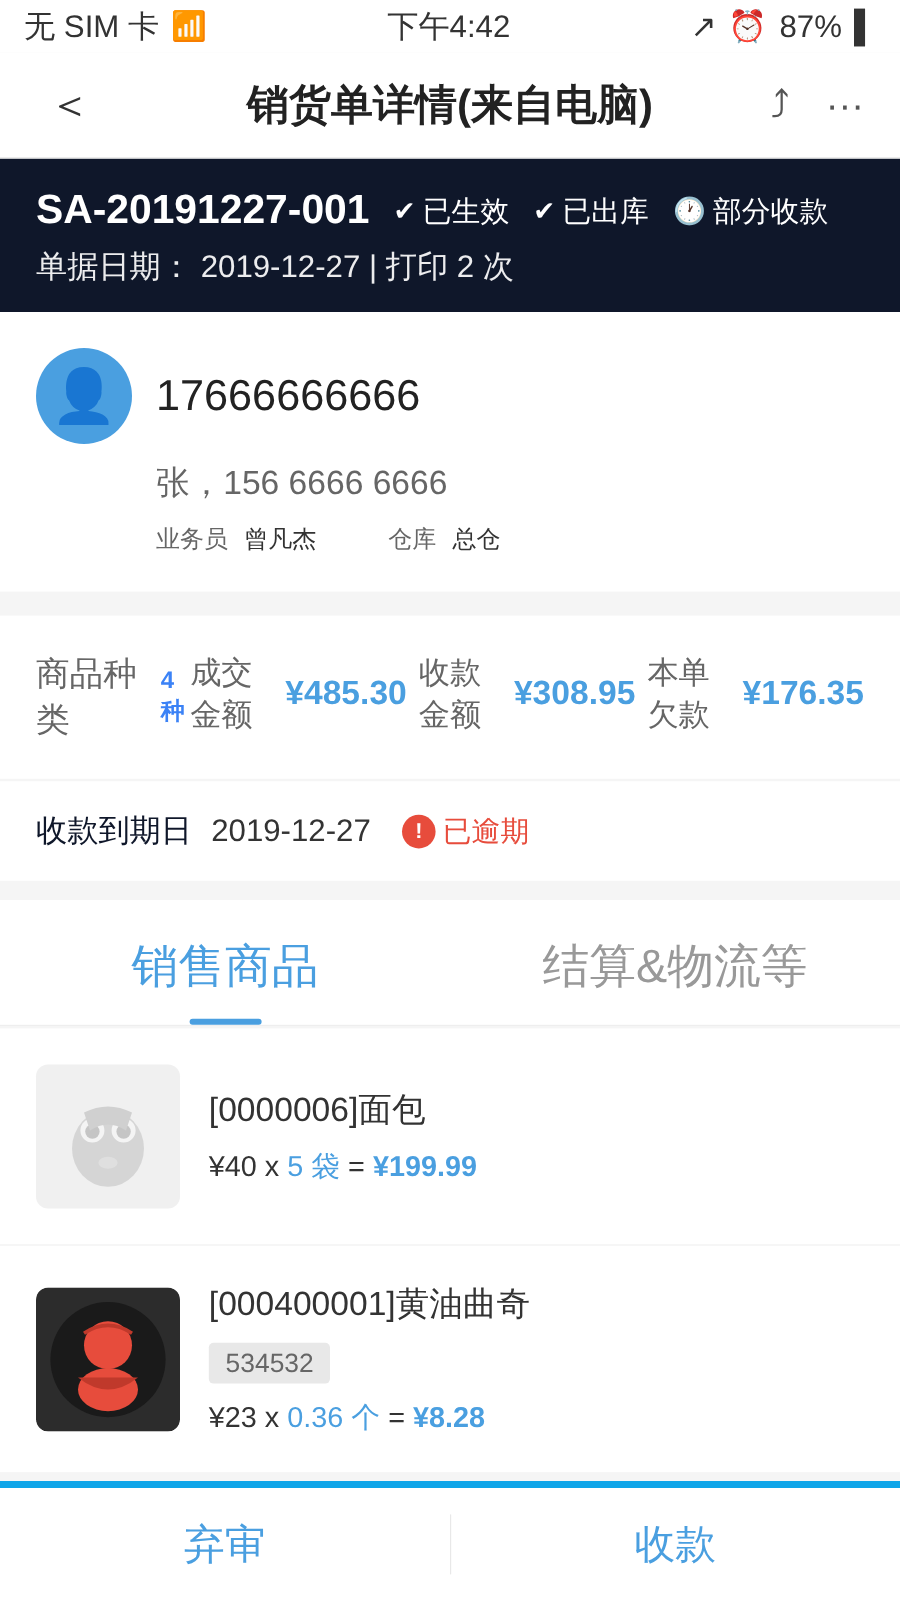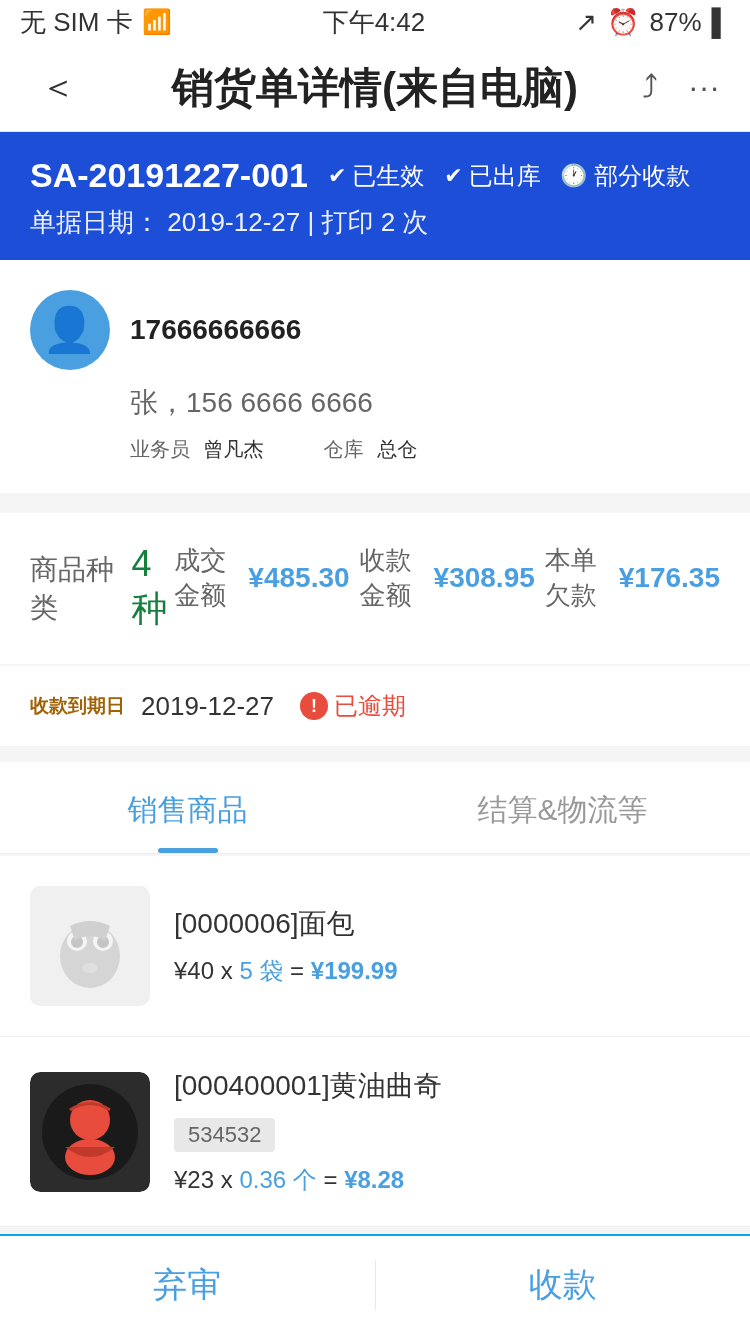--- a/index.html
+++ b/index.html
@@ -42,40 +42,40 @@
     .nav-back {
       font-size: 36px;
       color: #333;
       cursor: pointer;
       padding: 10px;
     }
     .nav-title {
       position: absolute;
       left: 50%;
       transform: translateX(-50%);
-      font-size: 42px;
+      font-size: 35px;
       font-weight: 600;
       color: #222;
       white-space: nowrap;
     }
     .nav-actions {
       margin-left: auto;
       display: flex;
       align-items: center;
       gap: 30px;
     }
     .nav-action-icon {
       font-size: 32px;
       color: #555;
       cursor: pointer;
     }
 
     
     .header-band {
-      background: #1d4ed8;
+      background: #0f172a;
       padding: 24px 30px 20px;
       color: #fff;
     }
     .header-order-id {
       font-size: 34px;
       font-weight: 700;
       margin-bottom: 10px;
       display: flex;
       align-items: center;
       gap: 20px;
@@ -117,22 +117,22 @@
       display: flex;
       align-items: center;
       justify-content: center;
       flex-shrink: 0;
     }
     .avatar-icon {
       font-size: 44px;
       color: #fff;
     }
     .customer-name {
-      font-size: 28px;
-      font-weight: 700;
+      font-size: 36px;
+      font-weight: 400;
       color: #222;
     }
     .customer-sub {
       font-size: 28px;
       color: #666;
       margin-left: 100px;
     }
     .customer-meta {
       display: flex;
       gap: 60px;
@@ -153,21 +153,21 @@
       display: flex;
       justify-content: space-between;
       align-items: flex-start;
     }
     .summary-left {
       display: flex;
       align-items: center;
       gap: 16px;
     }
     .summary-label { font-size: 28px; color: #666; }
-    .summary-value { font-size: 36px; color: #15803d; font-weight: 400; }
+    .summary-value { font-size: 20px; color: #3b82f6; font-weight: 700; }
     .summary-right {
       display: flex;
       flex-direction: row;
       gap: 10px;
     }
     .amount-row {
       display: flex;
       align-items: center;
       gap: 20px;
       font-size: 26px;
@@ -177,21 +177,21 @@
 
     
     .due-section {
       background: #fff;
       margin-top: 2px;
       padding: 24px 30px;
       display: flex;
       align-items: center;
       gap: 16px;
     }
-    .due-label { font-size: 19px; color: #a16207; font-weight: bold; }
+    .due-label { font-size: 26px; color: #0f172a; }
     .due-date { font-size: 26px; color: #333; }
     .overdue-badge {
       display: inline-flex;
       align-items: center;
       gap: 6px;
       color: #e74c3c;
       font-size: 24px;
       margin-left: 10px;
     }
     .overdue-dot {
@@ -211,21 +211,21 @@
     .tabs-section {
       background: #fff;
       margin-top: 16px;
       display: flex;
       border-bottom: 1px solid #eee;
     }
     .tab {
       flex: 1;
       text-align: center;
       padding: 28px 0 22px;
-      font-size: 30px;
+      font-size: 39px;
       color: #999;
       cursor: pointer;
       position: relative;
     }
     .tab.active {
       color: #4A9FE0;
     }
     .tab.active::after {
       content: '';
       position: absolute;
@@ -294,21 +294,21 @@
     .price-total { color: #4A9FE0; font-weight: 600; }
 
     
     .bottom-bar {
       position: fixed;
       bottom: 0;
       left: 0;
       width: 750px;
       height: 100px;
       background: #fff;
-      border-top: 2px solid #0ea5e9;
+      border-top: 6px solid #0ea5e9;
       display: flex;
       align-items: center;
     }
     .bottom-btn {
       flex: 1;
       text-align: center;
       font-size: 34px;
       font-weight: 500;
       color: #4A9FE0;
       cursor: pointer;

